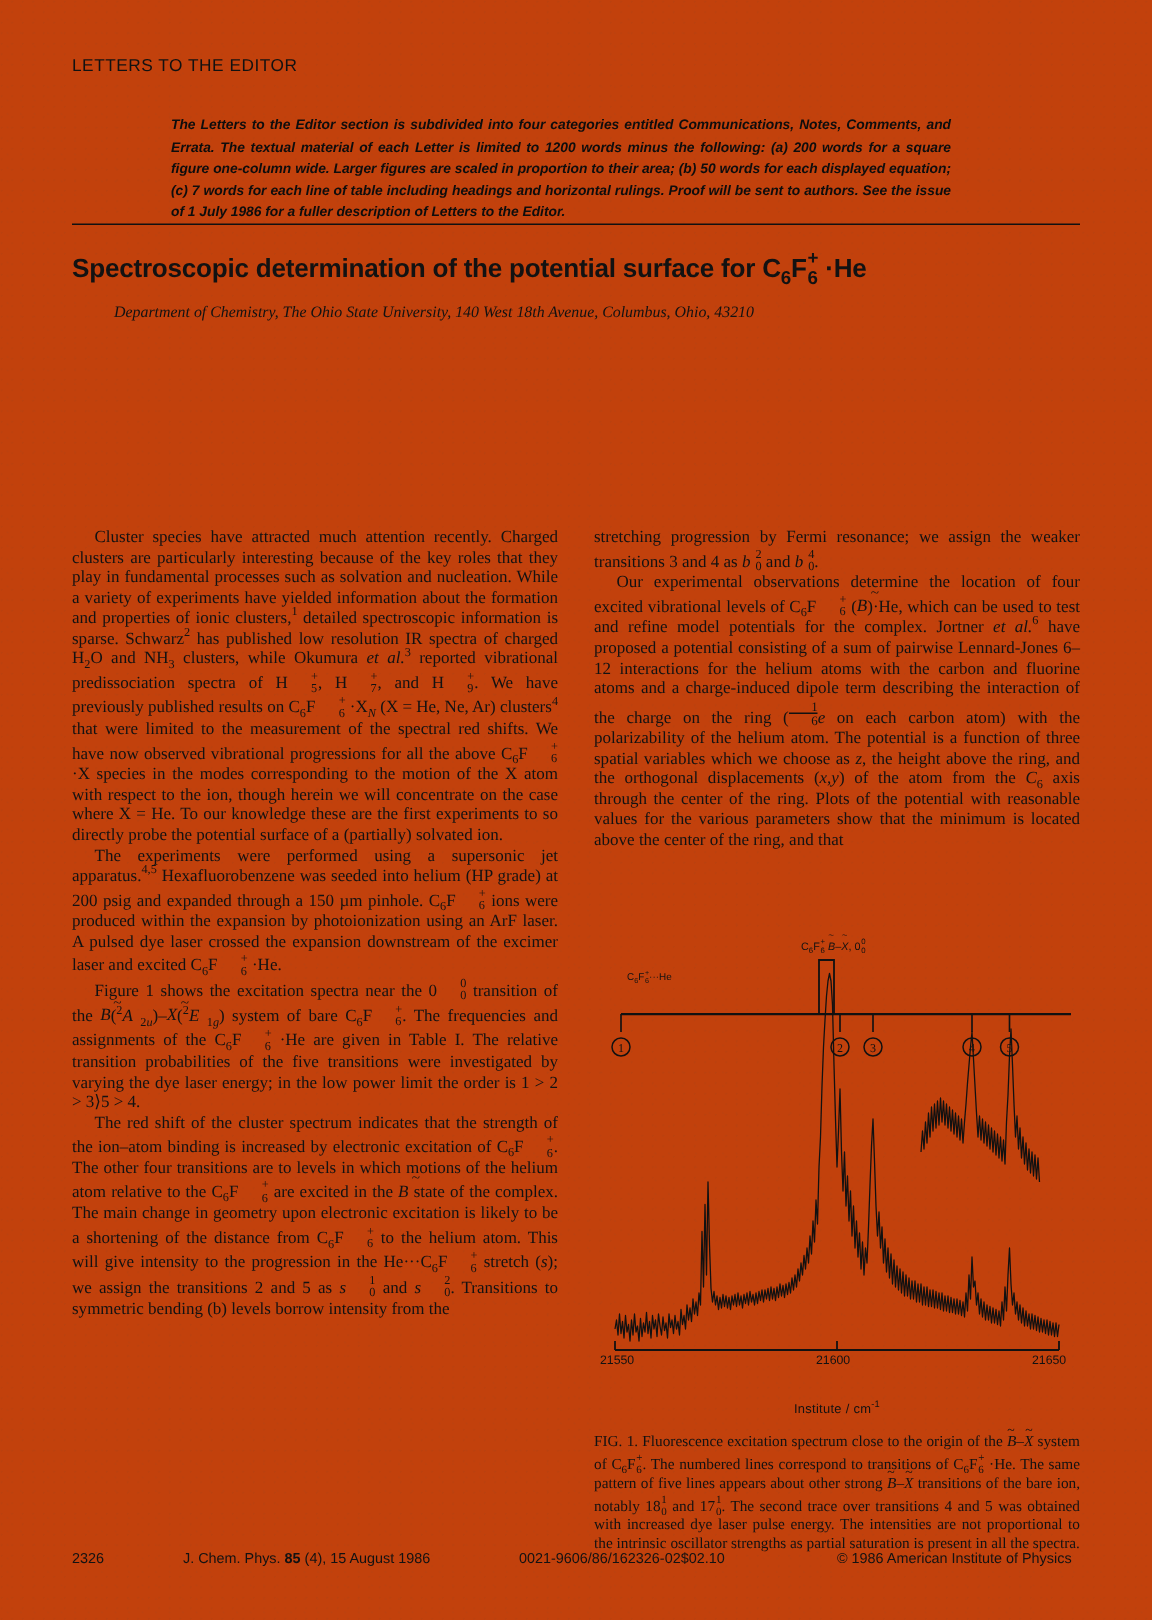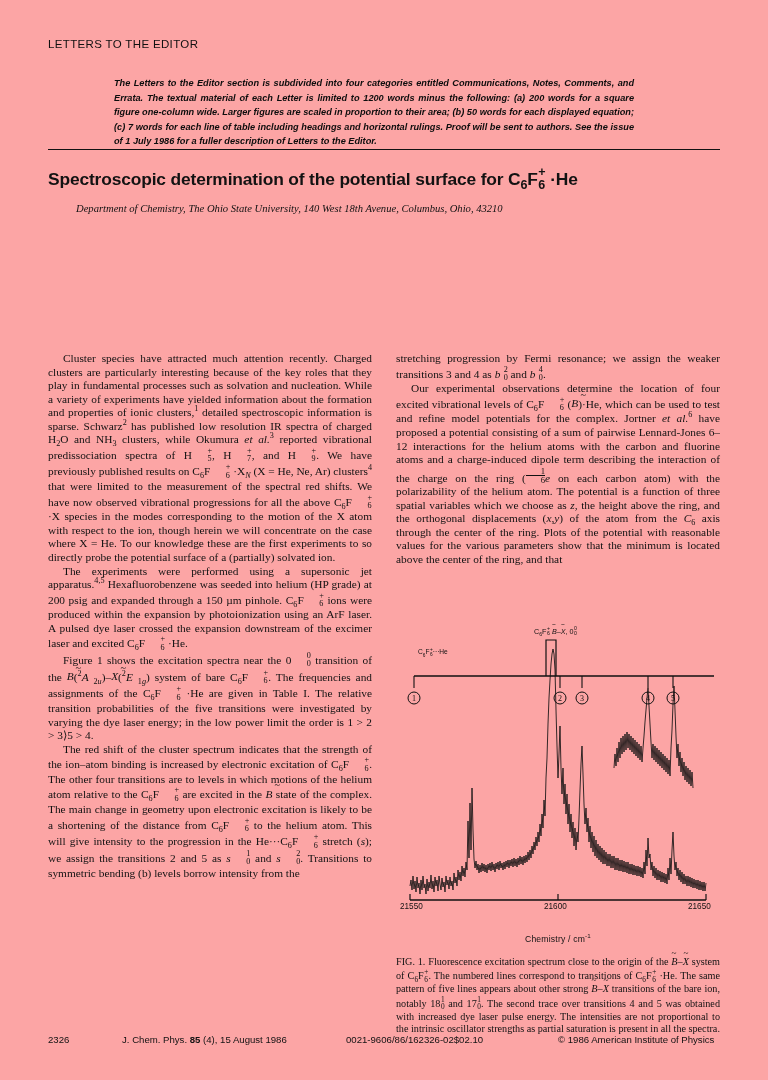--- a/index.html
+++ b/index.html
@@ -5,21 +5,21 @@
 <style>
   html, body {
     margin: 0;
     padding: 0;
     background: #8a8a8a;
   }
   .page {
     position: relative;
     width: 768px;
     height: 1080px;
-    background: #fca5a5;
+    background: #c2410c;
     overflow: hidden;
     font-family: "Liberation Serif", serif;
     color: #121212;
     box-sizing: border-box;
     text-decoration: underline;
   }
   .noise {
     position: absolute;
     inset: 0;
     pointer-events: none;
@@ -392,21 +392,21 @@
           <line x1="310" y1="282" x2="310" y2="276"></line>
         </g>
       </svg>
 
       <div style="position:absolute;left:4px;top:284px;font-family:'Liberation Sans',sans-serif;font-size:8.2px;text-align:right;">21550</div>
       <div style="position:absolute;left:148px;top:284px;font-family:'Liberation Sans',sans-serif;font-size:8.2px;">21600</div>
       <div style="position:absolute;left:292px;top:284px;font-family:'Liberation Sans',sans-serif;font-size:8.2px;">21650</div>
     </div>
 
     <div class="axis-caption" style="margin-top:14px;">
-      <span>Chemistry / cm</span><sup>-1</sup>
+      <span>Institute / cm</span><sup>-1</sup>
     </div>
 
     <p class="fig-caption">
       FIG. 1. Fluorescence excitation spectrum close to the origin of the <span class="ovl"><i class="it">B</i></span>–<span class="ovl"><i class="it">X</i></span>
       system of C<sub>6</sub>F<span class="stack"><span>+</span><span>6</span></span>. The numbered lines correspond to transitions of
       C<sub>6</sub>F<span class="stack"><span>+</span><span>6</span></span> ·He. The same pattern of five lines appears about other strong <span class="ovl"><i class="it">B</i></span>–<span class="ovl"><i class="it">X</i></span>
       transitions of the bare ion, notably 18<span class="stack"><span>1</span><span>0</span></span> and 17<span class="stack"><span>1</span><span>0</span></span>. The second trace over transitions 4 and 5 was obtained with increased dye laser pulse energy. The intensities are not proportional to the intrinsic oscillator strengths as partial
       saturation is present in all the spectra.
     </p>
   </div>

